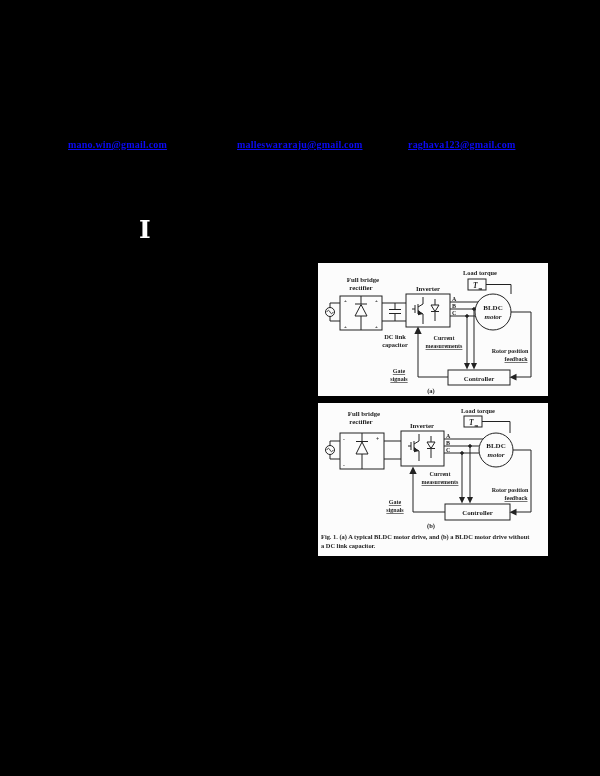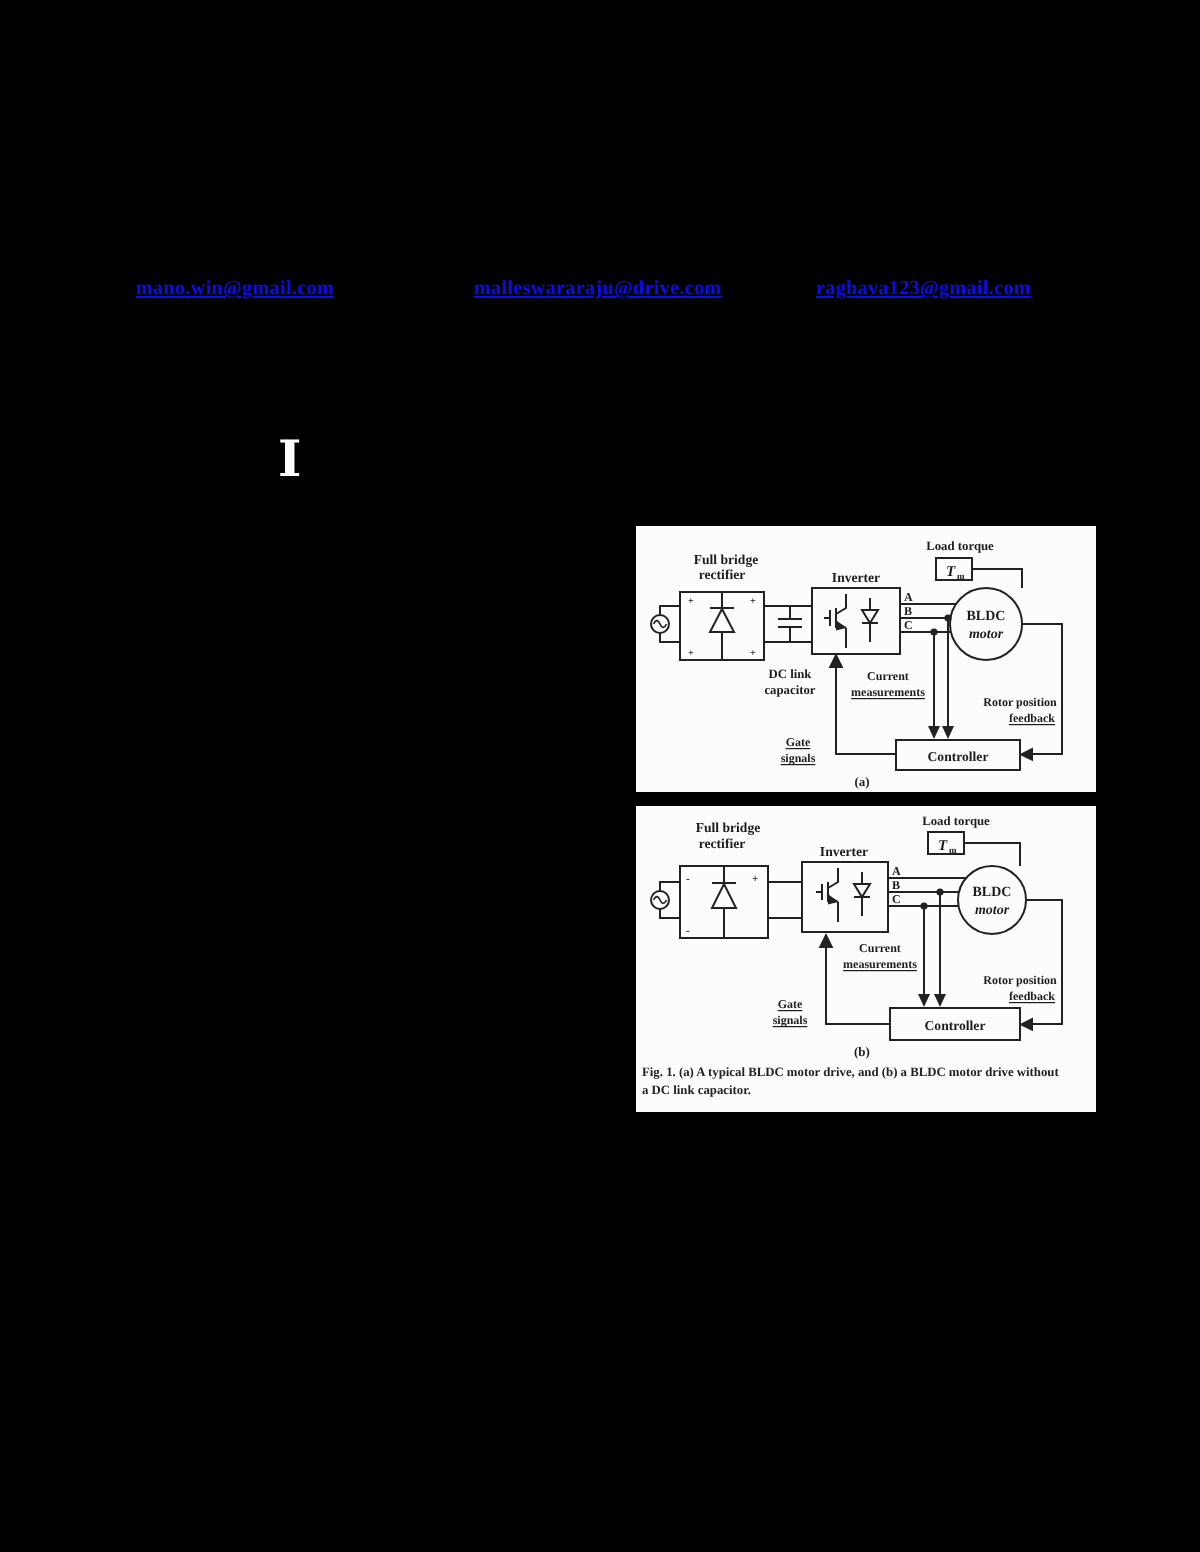--- a/index.html
+++ b/index.html
@@ -18,21 +18,21 @@
   svg{display:block;}
   svg text{fill:#1c1c1c;font-family:"Liberation Serif",serif;font-weight:bold;}
   .cap{padding:1px 3px 0 3px;font-size:6.4px;line-height:1.45;color:#222;font-weight:bold;}
 </style>
 </head>
 <body>
 
 <div class="page">
 
   <a class="email email-1">mano.win@gmail.com</a>
-  <a class="email email-2">malleswararaju@drive.com</a>
+  <a class="email email-2">malleswararaju@gmail.com</a>
   <a class="email email-3">raghava123@gmail.com</a>
 
   <span class="dropcap">I</span>
 
   <div class="panel panel-a">
     <svg viewBox="0 0 230 133" width="230" height="133">
       <g stroke="#222" stroke-width="1" fill="none">
 
         <circle cx="12" cy="49" r="4.5"></circle>
         <path d="M8.8,49 q1.6,-3.4 3.2,0 q1.6,3.4 3.2,0" stroke-width="0.8"></path>

